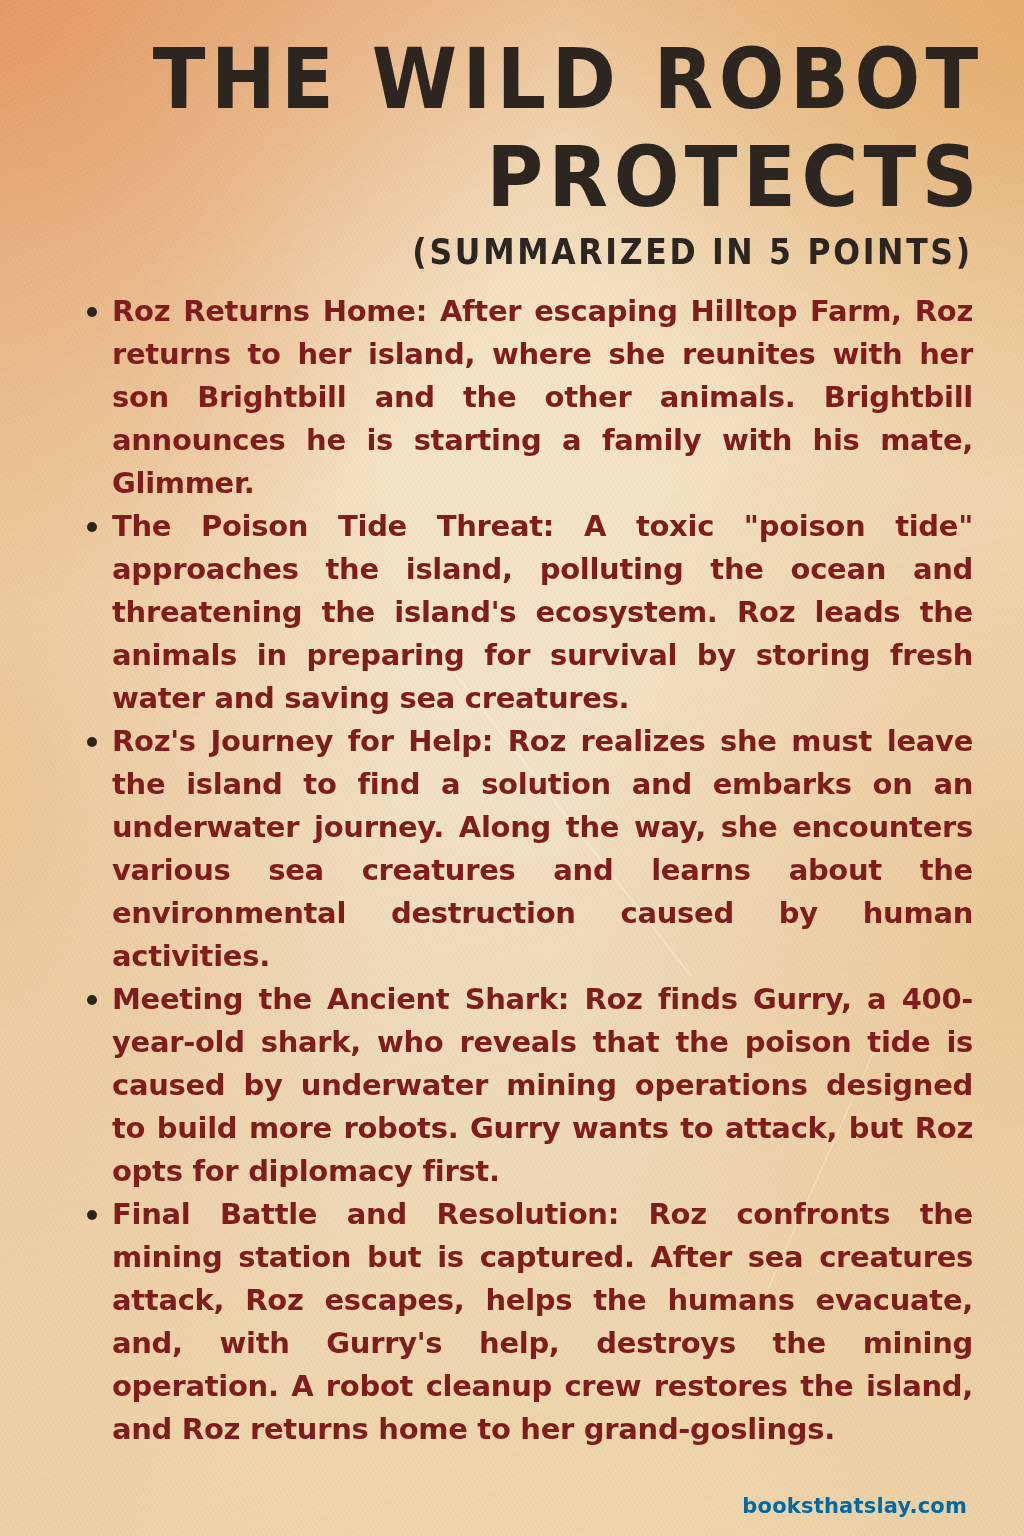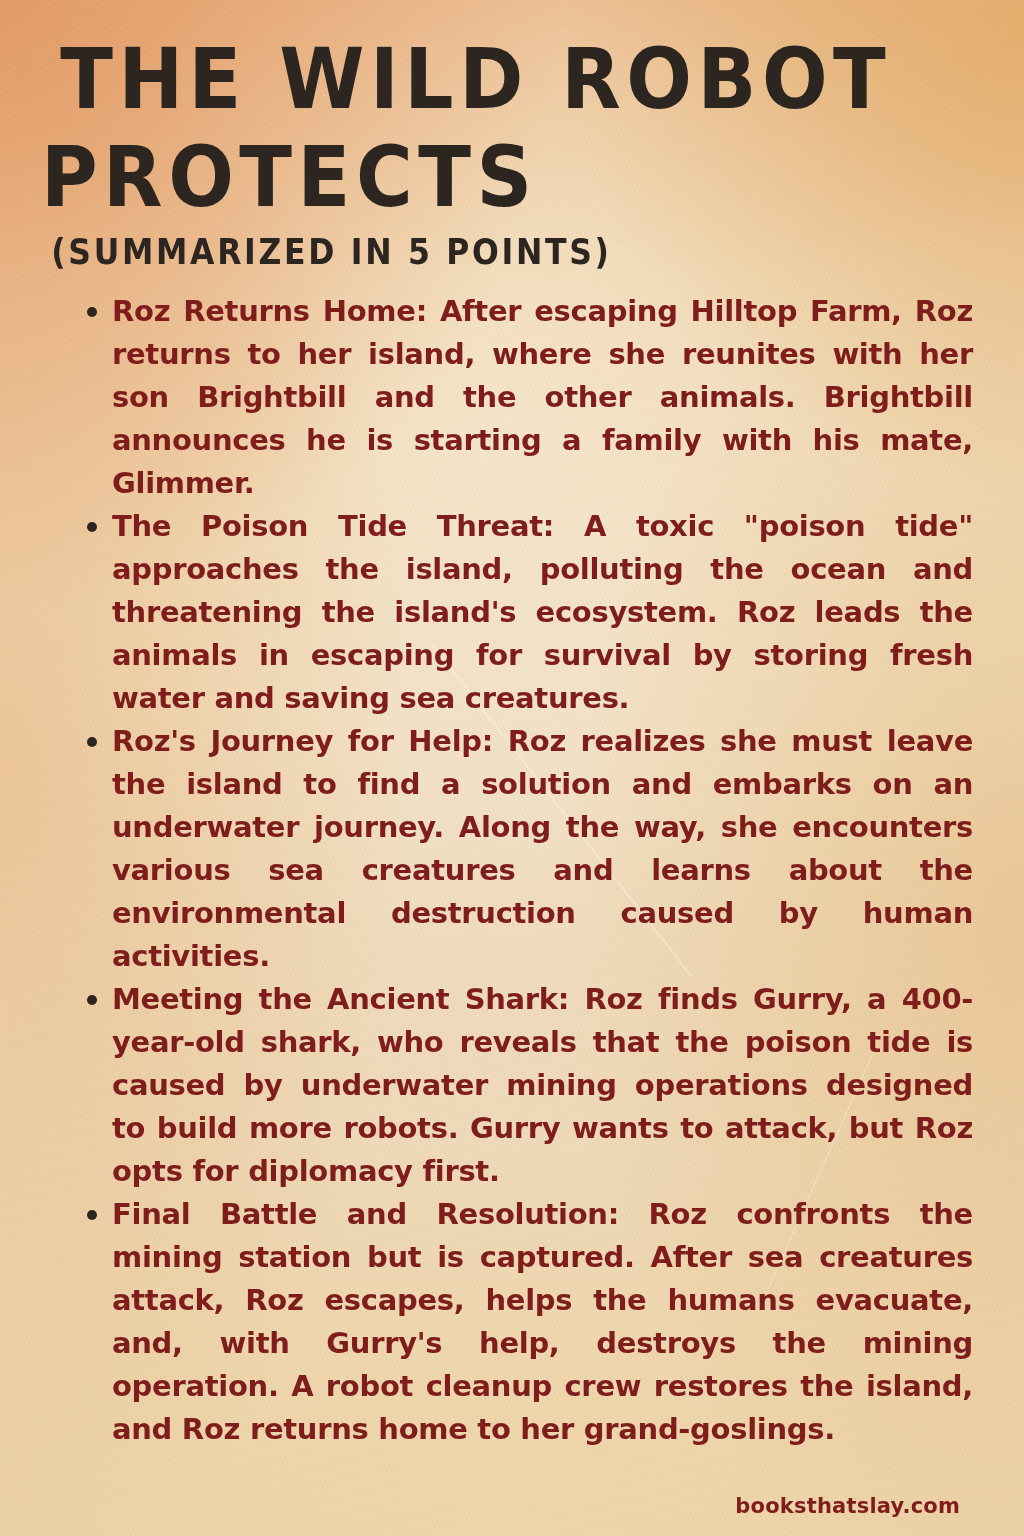--- a/index.html
+++ b/index.html
@@ -37,21 +37,21 @@
       background: linear-gradient(90deg, rgba(255,255,255,0) 0%, rgba(255,255,255,0.35) 50%, rgba(255,255,255,0) 100%);
     }
     .crease.c1 { left: 560px; top: 600px; width: 3px; height: 420px; transform: rotate(-38deg); }
     .crease.c2 { left: 820px; top: 1040px; width: 2px; height: 260px; transform: rotate(24deg); }
 
     .header {
       position: absolute;
       left: 0;
       top: 30px;
       width: 1024px;
-      text-align: left;
+      text-align: right;
     }
     .title-line {
       font-family: "DejaVu Sans", sans-serif;
       font-weight: bold;
       font-size: 84px;
       letter-spacing: 6px;
       line-height: 98px;
       color: #2d2620;
       transform: scaleX(0.92);
       transform-origin: center;
@@ -96,26 +96,26 @@
       left: 7px;
       top: 17px;
       width: 10px;
       height: 10px;
       border-radius: 50%;
       background: #2b2520;
     }
 
     .footer {
       position: absolute;
-      right: 64px;
+      right: 57px;
       bottom: 18px;
       font-family: "DejaVu Sans", sans-serif;
       font-weight: bold;
       font-size: 21px;
-      color: #7f1d1d;
+      color: #0369a1;
       letter-spacing: 0.2px;
     }
   </style>
 </head>
 <body>
 
 <div class="paper-texture"></div>
 <div class="crease c1"></div>
 <div class="crease c2"></div>
 
@@ -125,21 +125,21 @@
   <div class="subtitle">(SUMMARIZED IN 5 POINTS)</div>
 </header>
 
 <ul class="points">
   <li class="point">
     <span class="bullet"></span>
     <span>Roz Returns Home: After escaping Hilltop Farm, Roz returns to her island, where she reunites with her son Brightbill and the other animals. Brightbill announces he is starting a family with his mate, Glimmer.</span>
   </li>
   <li class="point">
     <span class="bullet"></span>
-    <span>The Poison Tide Threat: A toxic "poison tide" approaches the island, polluting the ocean and threatening the island's ecosystem. Roz leads the animals in escaping for survival by storing fresh water and saving sea creatures.</span>
+    <span>The Poison Tide Threat: A toxic "poison tide" approaches the island, polluting the ocean and threatening the island's ecosystem. Roz leads the animals in preparing for survival by storing fresh water and saving sea creatures.</span>
   </li>
   <li class="point">
     <span class="bullet"></span>
     <span>Roz's Journey for Help: Roz realizes she must leave the island to find a solution and embarks on an underwater journey. Along the way, she encounters various sea creatures and learns about the environmental destruction caused by human activities.</span>
   </li>
   <li class="point">
     <span class="bullet"></span>
     <span>Meeting the Ancient Shark: Roz finds Gurry, a 400-year-old shark, who reveals that the poison tide is caused by underwater mining operations designed to build more robots. Gurry wants to attack, but Roz opts for diplomacy first.</span>
   </li>
   <li class="point">

